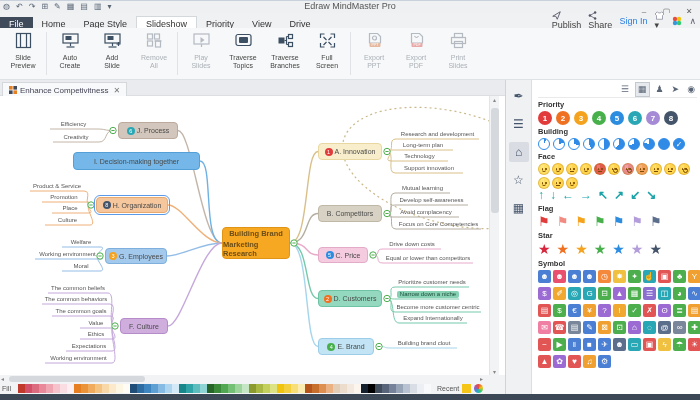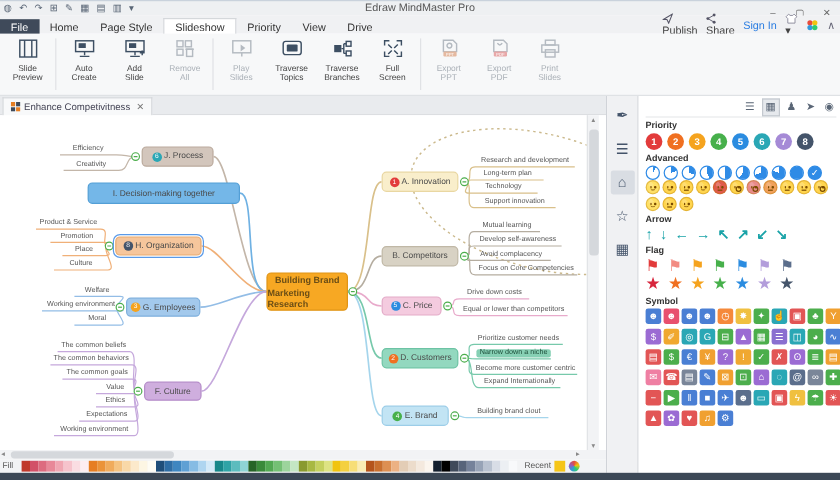--- a/index.html
+++ b/index.html
@@ -512,33 +512,34 @@
         <div class="prow">
           <span class="pcirc" style="background:#e23b3b">1</span>
           <span class="pcirc" style="background:#f07021">2</span>
           <span class="pcirc" style="background:#f5a31e">3</span>
           <span class="pcirc" style="background:#47b04b">4</span>
           <span class="pcirc" style="background:#2b8ce0">5</span>
           <span class="pcirc" style="background:#2aa7b5">6</span>
           <span class="pcirc" style="background:#a58ad6">7</span>
           <span class="pcirc" style="background:#44546a">8</span>
         </div>
-        <div class="seclab">Advanced</div>
+        <div class="seclab">Building</div>
         <div class="prow" style="gap:3px;">
           <span class="pie" style="background:conic-gradient(#2f8be6 28.8deg, #fff 0deg)"></span>
           <span class="pie" style="background:conic-gradient(#2f8be6 72deg, #fff 0deg)"></span>
           <span class="pie" style="background:conic-gradient(#2f8be6 108deg, #fff 0deg)"></span>
           <span class="pie" style="background:conic-gradient(#2f8be6 151.2deg, #fff 0deg)"></span>
           <span class="pie" style="background:conic-gradient(#2f8be6 180deg, #fff 0deg)"></span>
           <span class="pie" style="background:conic-gradient(#2f8be6 216deg, #fff 0deg)"></span>
           <span class="pie" style="background:conic-gradient(#2f8be6 251.99999999999997deg, #fff 0deg)"></span>
           <span class="pie" style="background:conic-gradient(#2f8be6 288deg, #fff 0deg)"></span>
           <span class="pie" style="background:conic-gradient(#2f8be6 360deg, #fff 0deg)"></span>
           <span class="pie done" style="background:#2f8be6;border-color:#2f8be6">✓</span>
         </div>
+        <div class="seclab">Face</div>
 <div class="prow" style="gap:2px;">
           <span class="face" style="background:radial-gradient(circle at 35% 30%, #fff3 20%, transparent 21%), #ffe066">
             <span class="e" style="left:2.5px"></span>
             <span class="e" style="right:2.5px"></span>
             <span class="m"></span>
           </span>
           <span class="face" style="background:radial-gradient(circle at 35% 30%, #fff3 20%, transparent 21%), #ffd54f">
             <span class="e" style="left:2.5px"></span>
             <span class="e" style="right:2.5px"></span>
             <span class="m"></span>
@@ -599,41 +600,41 @@
             <span class="e" style="left:2.5px"></span>
             <span class="e" style="right:2.5px"></span>
             <span class="m flat"></span>
           </span>
           <span class="face" style="background:radial-gradient(circle at 35% 30%, #fff3 20%, transparent 21%), #ffd54f">
             <span class="e" style="left:2.5px"></span>
             <span class="e" style="right:2.5px"></span>
             <span class="m"></span>
           </span>
         </div>
-        <div class="seclab">Arrow</div>
         <div class="prow" style="gap:6px;">
           <span class="arrow">↑</span>
           <span class="arrow">↓</span>
           <span class="arrow">←</span>
           <span class="arrow">→</span>
           <span class="arrow">↖</span>
           <span class="arrow">↗</span>
           <span class="arrow">↙</span>
           <span class="arrow">↘</span>
         </div>
         <div class="seclab">Flag</div>
         <div class="prow" style="gap:7px;">
           <span class="flag" style="color:#e23b3b">⚑</span>
           <span class="flag" style="color:#f28b82">⚑</span>
           <span class="flag" style="color:#f5a31e">⚑</span>
           <span class="flag" style="color:#47b04b">⚑</span>
           <span class="flag" style="color:#2b8ce0">⚑</span>
           <span class="flag" style="color:#b39ddb">⚑</span>
           <span class="flag" style="color:#5b6e8c">⚑</span>
         </div>
+        <div class="seclab">Star</div>
         <div class="prow" style="gap:6px;">
           <span class="star" style="color:#d7263d">★</span>
           <span class="star" style="color:#f07021">★</span>
           <span class="star" style="color:#f5a31e">★</span>
           <span class="star" style="color:#47b04b">★</span>
           <span class="star" style="color:#2b8ce0">★</span>
           <span class="star" style="color:#b39ddb">★</span>
           <span class="star" style="color:#44546a">★</span>
         </div>
         <div class="seclab">Symbol</div>

